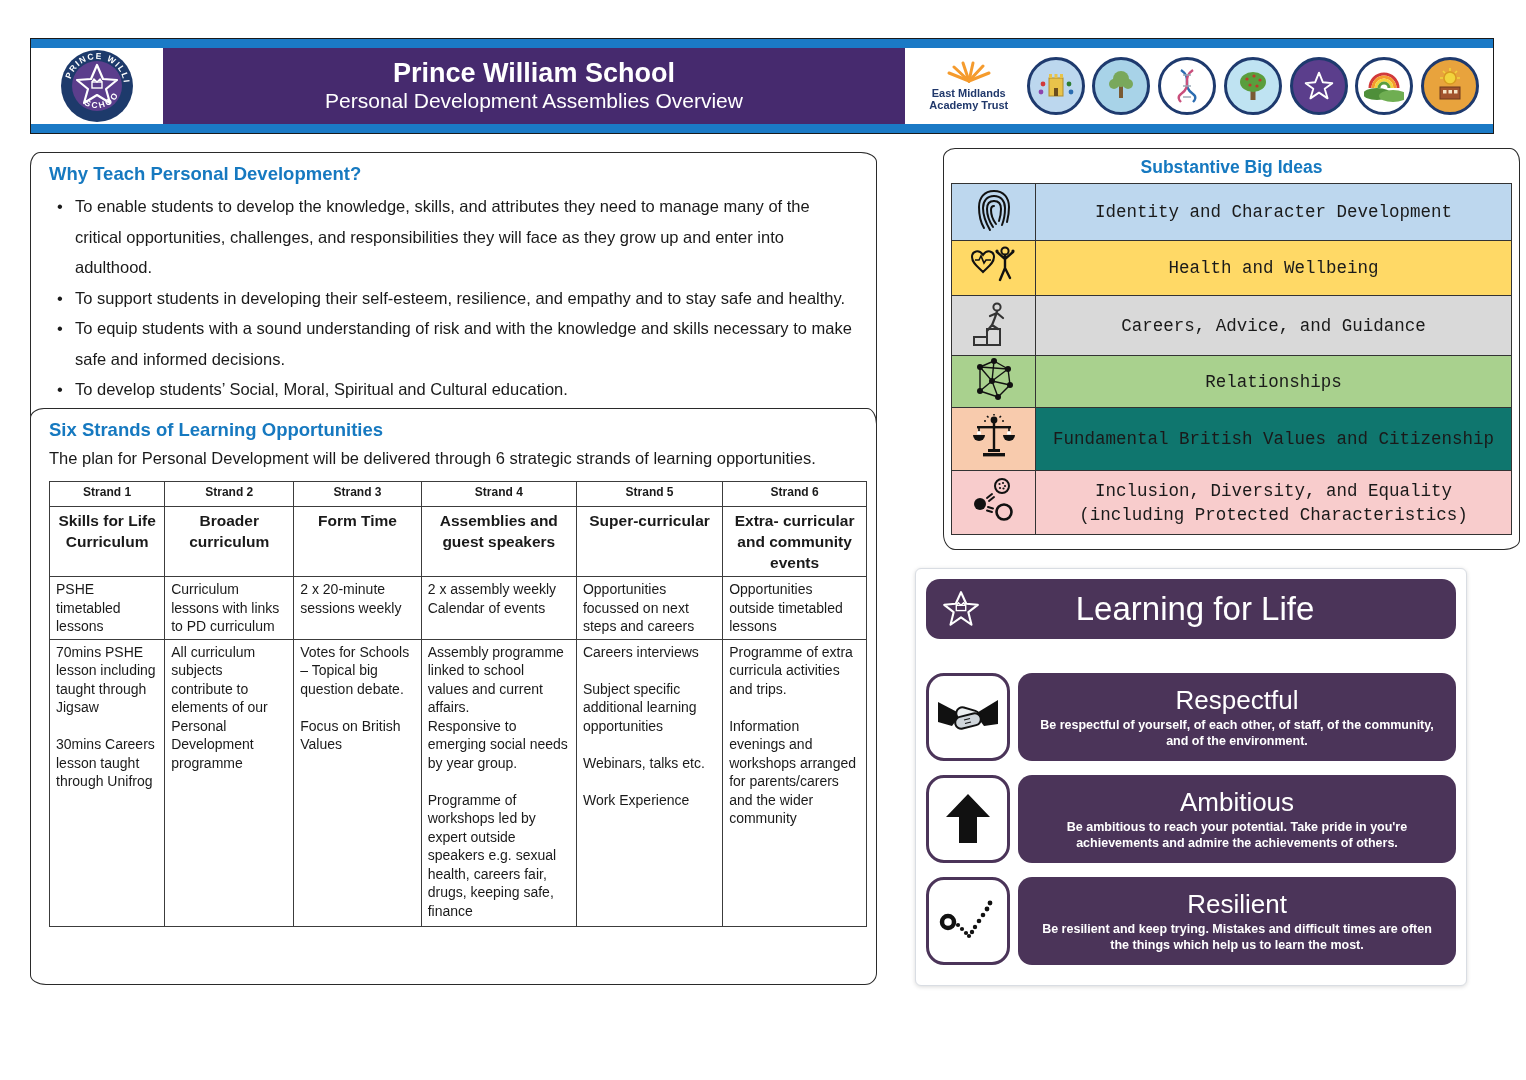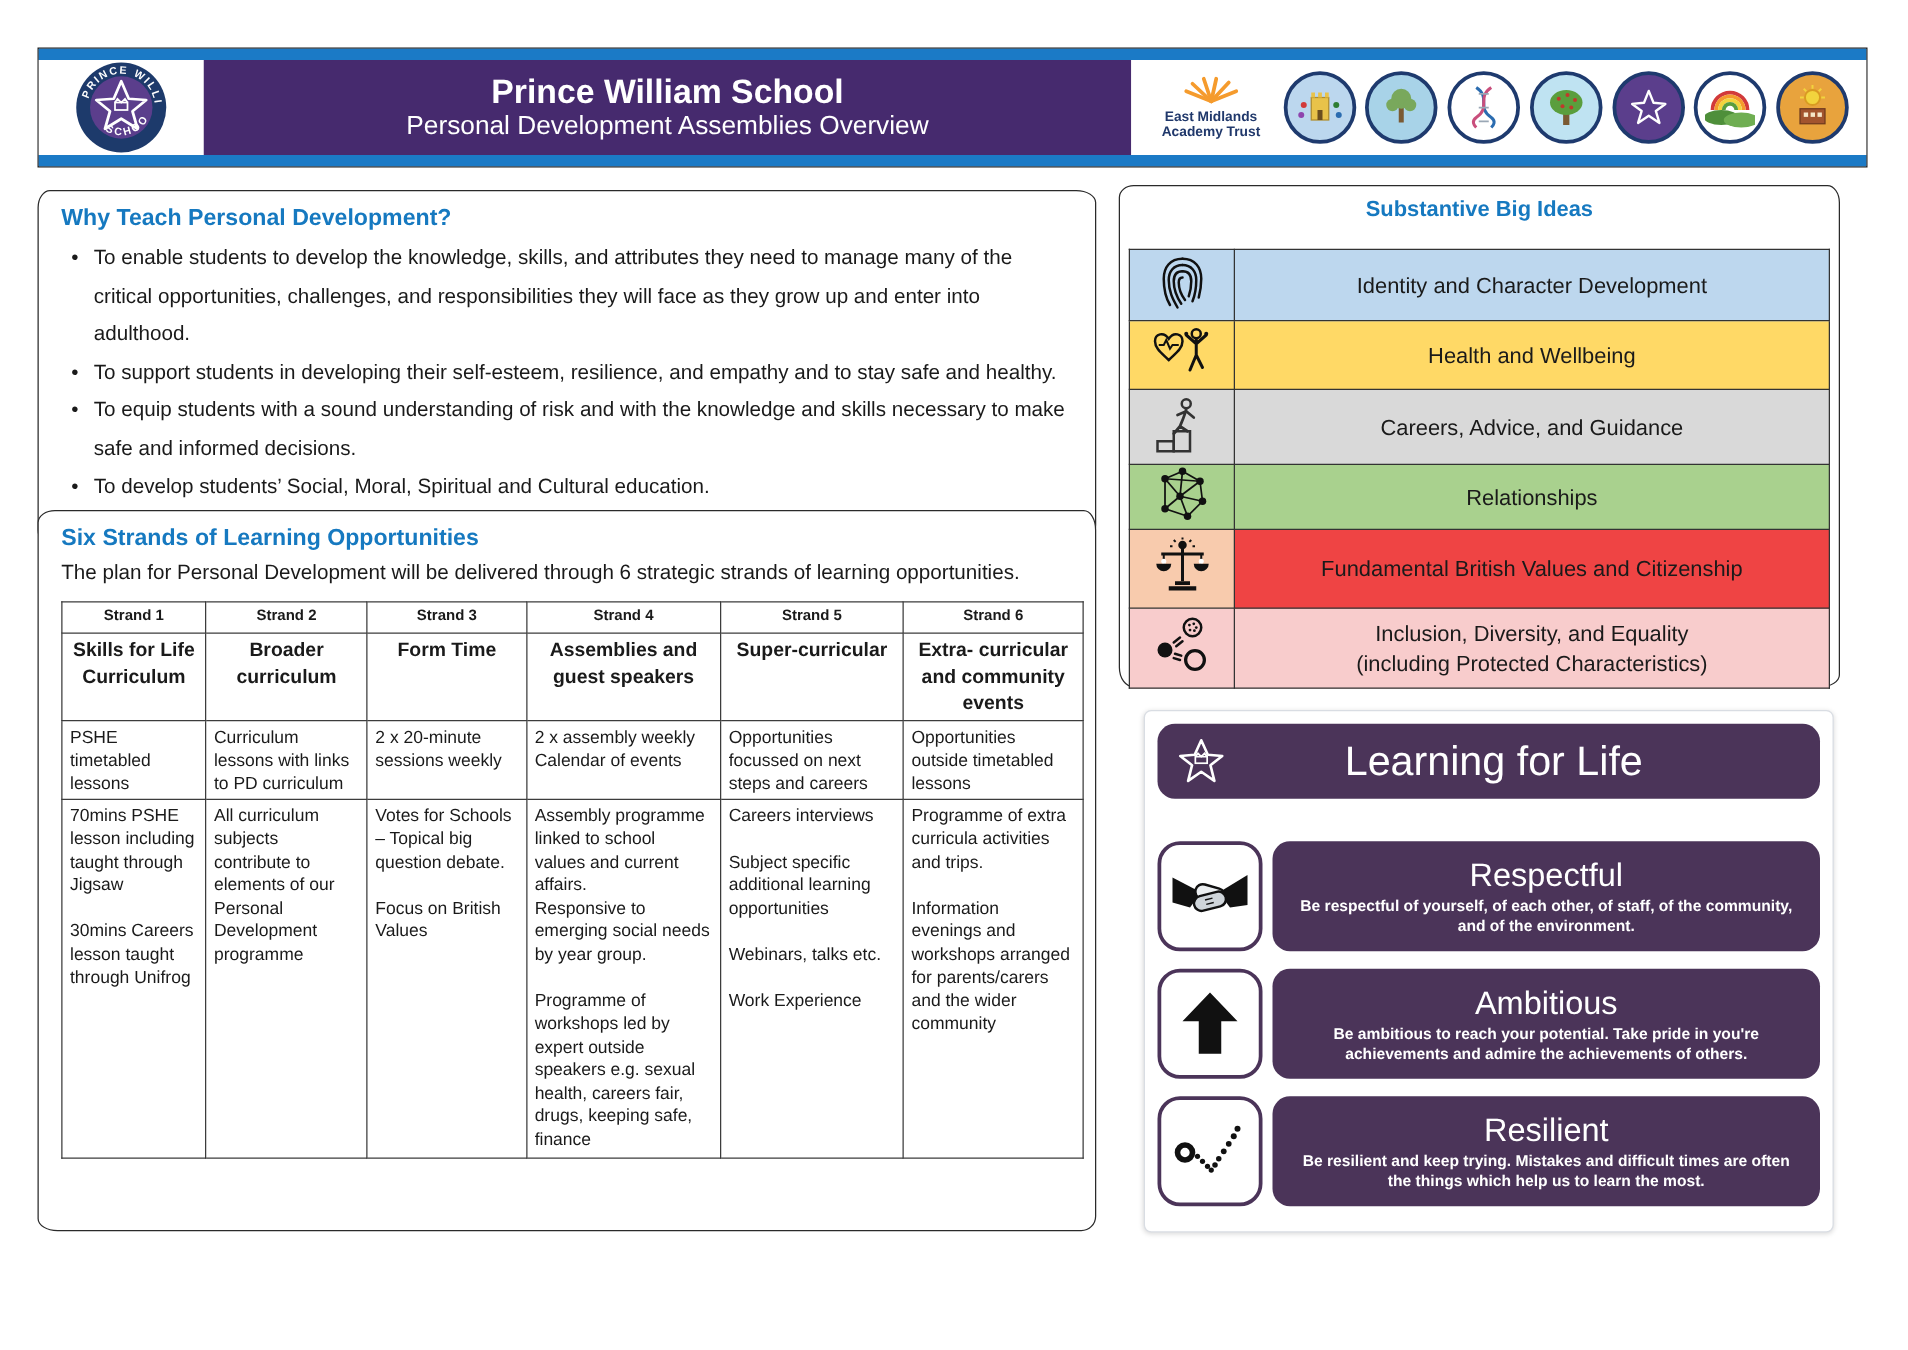--- a/index.html
+++ b/index.html
@@ -40,24 +40,24 @@
   .intro { font-size:16.5px; line-height:26px; margin-top:2px; }
   table.strands { border-collapse:collapse; table-layout:fixed; width:818px; margin-top:10px; }
   table.strands td { border:1.2px solid #3c3c3c; vertical-align:top; padding:3px 6px; }
   .srow-1 td { font-size:12px; font-weight:bold; text-align:center; height:25px; vertical-align:middle; }
   .srow-2 td { font-size:15.5px; font-weight:bold; text-align:center; height:66px; white-space:pre-line; line-height:21px; }
   .srow-b td { font-size:14px; line-height:18.5px; white-space:pre-line; }
   .srow-3 td { height:57px; }
   .srow-4 td { height:287px; }
 
   
-  .bigideas-box { position:absolute; left:895px; top:148px; width:577px; height:402px;
+  .bigideas-box { position:absolute; left:943px; top:148px; width:577px; height:402px;
     border-radius:12px 10px 16px 12px / 10px 14px 10px 16px; padding:6px 7px; }
   .bigideas-title { text-align:center; color:#1679c0; font-weight:bold; font-size:17.5px; line-height:24px; }
-  table.bigideas { border-collapse:collapse; width:100%; margin-top:20px; }
+  table.bigideas { border-collapse:collapse; width:100%; margin-top:4px;font-family:Liberation Mono, monospace; }
   table.bigideas td { border:1.6px solid #333; }
   td.bi-icon { width:84px; text-align:center; vertical-align:middle; }
   td.bi-label { text-align:center; vertical-align:middle; font-size:17.5px; white-space:pre-line; line-height:24px; padding:4px 10px; }
   .bi-r1 td{height:57px;} .bi-r2 td{height:55px;} .bi-r3 td{height:60px;}
   .bi-r4 td{height:50px;} .bi-r5 td{height:63px;} .bi-r6 td{height:64px;}
 
   
   .lfl-card { position:absolute; left:915px; top:568px; width:552px; height:418px;
     background:#fff; border:1px solid #d9dde3; border-radius:6px; box-shadow:0 1px 4px rgba(0,0,0,.15);
     padding:10px 10px 0 10px; }
@@ -419,21 +419,21 @@
           <line x1="8" y1="15" x2="8" y2="22" stroke="#111" stroke-width="1.6"></line>
           <line x1="38" y1="15" x2="38" y2="22" stroke="#111" stroke-width="1.6"></line>
           <path d="M2 22 a6 6 0 0 0 12 0 z" fill="#111"></path>
           <path d="M32 22 a6 6 0 0 0 12 0 z" fill="#111"></path>
           <circle cx="8" cy="20" r="2" fill="#fff"></circle>
               <circle cx="38" cy="20" r="2" fill="#fff"></circle>
           <rect x="17" y="36" width="12" height="3" fill="#111"></rect>
           <rect x="12" y="40" width="22" height="3.4" fill="#111"></rect>
         </svg>
       </td>
-      <td class="bi-label" style="background-color: #ef4444;">Fundamental British Values and Citizenship</td>
+      <td class="bi-label" style="background-color: #0f766e;">Fundamental British Values and Citizenship</td>
     </tr>
     <tr class="bi-r6">
       <td class="bi-icon" style="background-color: rgb(248, 204, 204);">
         <svg width="46" height="48" viewBox="0 0 46 48">
           <circle cx="9" cy="28" r="6" fill="#111"></circle>
           <circle cx="31" cy="10" r="7" fill="none" stroke="#111" stroke-width="2"></circle>
           <g fill="#111">
             <circle cx="28.5" cy="8" r="1.1"></circle>
                 <circle cx="32" cy="7" r="1.1"></circle>
                 <circle cx="34" cy="10" r="1.1"></circle>

